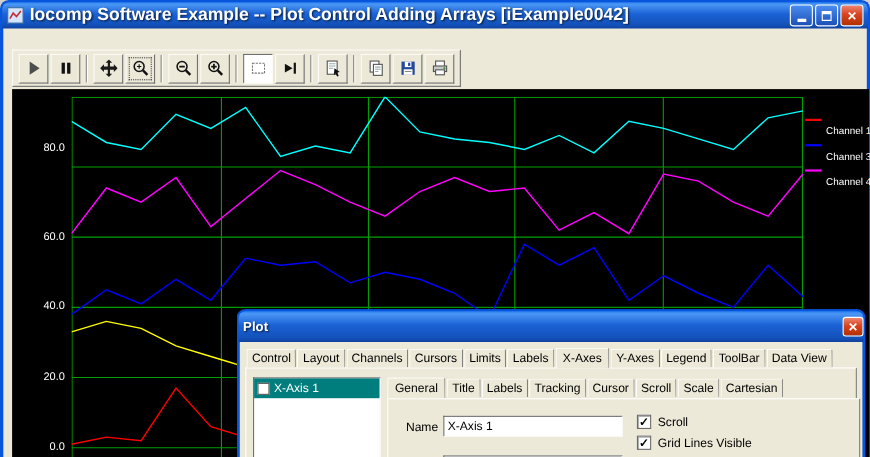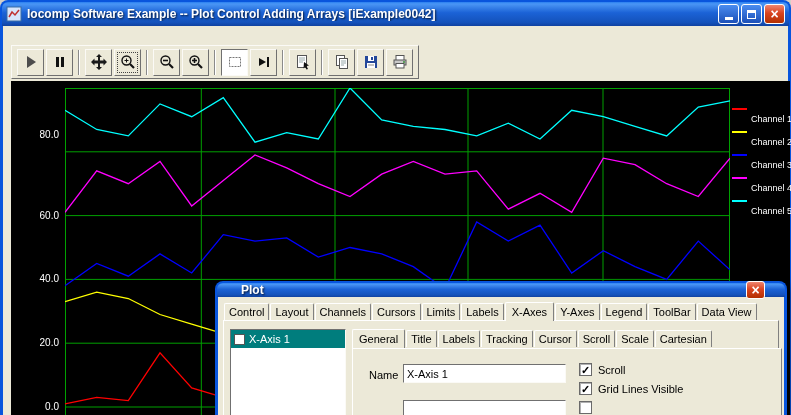--- a/index.html
+++ b/index.html
@@ -6,21 +6,21 @@
   html,body { width:791px; height:415px; overflow:hidden; background:#d4d0c8;
     font-family:"Liberation Sans", sans-serif; }
 
   
   .window { position:absolute; left:0; top:0; width:791px; height:430px;
     background:#ece9d8; border:3px solid #0855dd; border-bottom:none;
     border-radius:8px 8px 0 0; }
   .titlebar { height:24px; margin:-1px -1px 0 -1px; border-radius:6px 6px 0 0;
     background:linear-gradient(180deg,#2a80f0 0%,#4a96f5 8%,#1b62d6 45%,#1452bb 85%,#1042a0 100%);
     display:flex; align-items:center; padding:0 4px; }
-  .titlebar .title { color:#fff; font-weight:bold; font-size:12px; margin-left:5px;
+  .titlebar .title { color:#fff; font-weight:bold; font-size:16px; margin-left:5px;
     text-shadow:1px 1px 2px rgba(0,0,0,.75); white-space:nowrap; overflow:hidden; flex:1; }
   .appicon { width:16px; height:16px; display:inline-block; }
   .winbtns { display:flex; gap:2px; }
   .winbtn { width:21px; height:20px; border:1px solid #fff; border-radius:3px;
     display:flex; align-items:center; justify-content:center;
     background:linear-gradient(180deg,#4a8cf0,#1c50b8); }
   .winbtn.close { background:linear-gradient(180deg,#ef8570,#d9431f 45%,#b33000); }
   .glyph-min { width:8px; height:3px; background:#fff; margin-top:9px; }
   .glyph-max { width:9px; height:9px; border:1px solid #fff; border-top:3px solid #fff; }
   .glyph-x { color:#fff; font-weight:bold; font-size:14px; line-height:14px; }
@@ -43,23 +43,23 @@
   .chart-svg { position:absolute; left:54px; top:7px; }
   .legend { position:absolute; left:721px; top:16px; }
   .legend-item { display:flex; align-items:center; height:23px; }
   .legend-swatch { width:15px; height:2px; }
   .legend-label { color:#fff; font-size:9px; margin-left:4px; white-space:nowrap;margin-top:20px; }
 
   
   .dialog { position:absolute; left:215px; top:281px; width:572px; height:200px;
     background:#ece9d8; border:3px solid #0855dd; border-bottom:none;
     border-radius:8px 8px 0 0; box-shadow:3px 3px 10px rgba(0,0,0,.45); }
-  .dtitle { height:14px; margin:-1px -1px 0 -1px; border-radius:6px 6px 0 0;
+  .dtitle { height:28px; margin:-1px -1px 0 -1px; border-radius:6px 6px 0 0;
     background:linear-gradient(180deg,#2a80f0 0%,#4a96f5 8%,#1b62d6 45%,#1452bb 85%,#1042a0 100%);
-    display:flex; align-items:center; padding:0 20px; }
+    display:flex; align-items:center; padding:0 0; }
   .dtitle .dname { color:#fff; font-weight:bold; font-size:12px; margin-left:4px;
     text-shadow:1px 1px 2px rgba(0,0,0,.75); flex:1; }
   .dclose { width:19px; height:18px; border:1px solid #fff; border-radius:3px;
     background:linear-gradient(180deg,#ef8570,#d9431f 45%,#b33000);
     display:flex; align-items:center; justify-content:center; }
 
   .tabs { display:flex; align-items:center; padding:5px 0 0 6px; position:relative; z-index:2; }
   .tab { font-size:11px; white-space:nowrap; background:#ece9d8; color:#000;
     border:1px solid #808080; border-bottom:none; border-top-color:#fff; border-left-color:#fff;
     border-radius:2px 2px 0 0; padding:2px 4px; margin-right:1px; }
@@ -236,34 +236,26 @@
           <polyline points="0.0,124.4 31.7,82.9 63.3,95.7 95.0,73.4 126.7,118.0 158.3,92.5 190.0,67.0 221.7,79.8 253.3,95.7 285.0,108.5 316.7,86.1 348.3,73.4 380.0,86.1 411.7,82.9 443.3,121.2 475.0,105.3 506.7,124.4 538.3,70.2 570.0,76.6 601.7,95.7 633.3,108.5 665.0,70.2" fill="none" stroke="#FF00FF" stroke-width="1.3"></polyline>
           <polyline points="0.0,22.3 31.7,41.5 63.3,47.9 95.0,15.9 126.7,28.7 158.3,9.6 190.0,54.2 221.7,44.7 253.3,51.0 285.0,0.0 316.7,31.9 348.3,38.3 380.0,41.5 411.7,47.9 443.3,35.1 475.0,51.0 506.7,22.3 538.3,28.7 570.0,38.3 601.7,47.9 633.3,19.1 665.0,12.8" fill="none" stroke="#00FFFF" stroke-width="1.3"></polyline>
         </svg>
     </div>
     <div class="legend" id="legend">
         <div class="legend-item">
           <span class="legend-swatch" style="background: rgb(255, 0, 0);"></span>
           <span class="legend-label">Channel 1</span>
         </div>
         <div class="legend-item">
-          <span class="legend-swatch" style="background: rgb(255, 255, 0);"></span>
-          <span class="legend-label">Channel 2</span>
-        </div>
-        <div class="legend-item">
           <span class="legend-swatch" style="background: rgb(0, 0, 255);"></span>
           <span class="legend-label">Channel 3</span>
         </div>
         <div class="legend-item">
           <span class="legend-swatch" style="background: rgb(255, 0, 255);"></span>
           <span class="legend-label">Channel 4</span>
-        </div>
-        <div class="legend-item">
-          <span class="legend-swatch" style="background: rgb(0, 255, 255);"></span>
-          <span class="legend-label">Channel 5</span>
         </div>
       </div>
   </div>
 </div>
 
 <div class="dialog">
   <div class="dtitle">
     <span class="dname">Plot</span>
     <span class="dclose">
         <span class="glyph-x">×</span>

